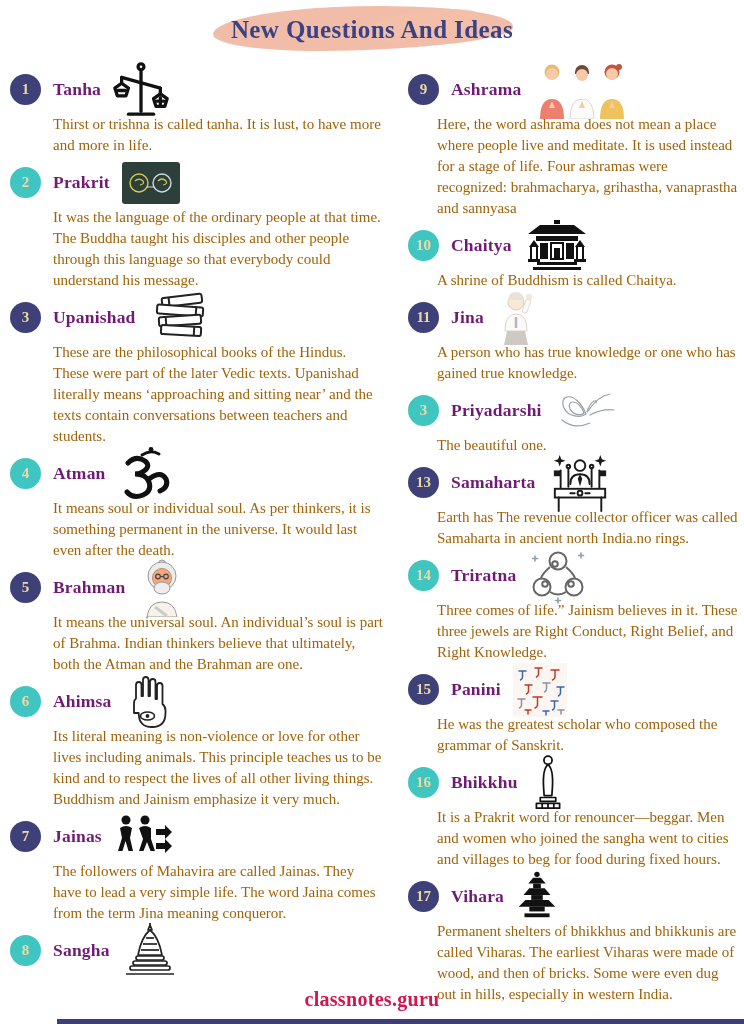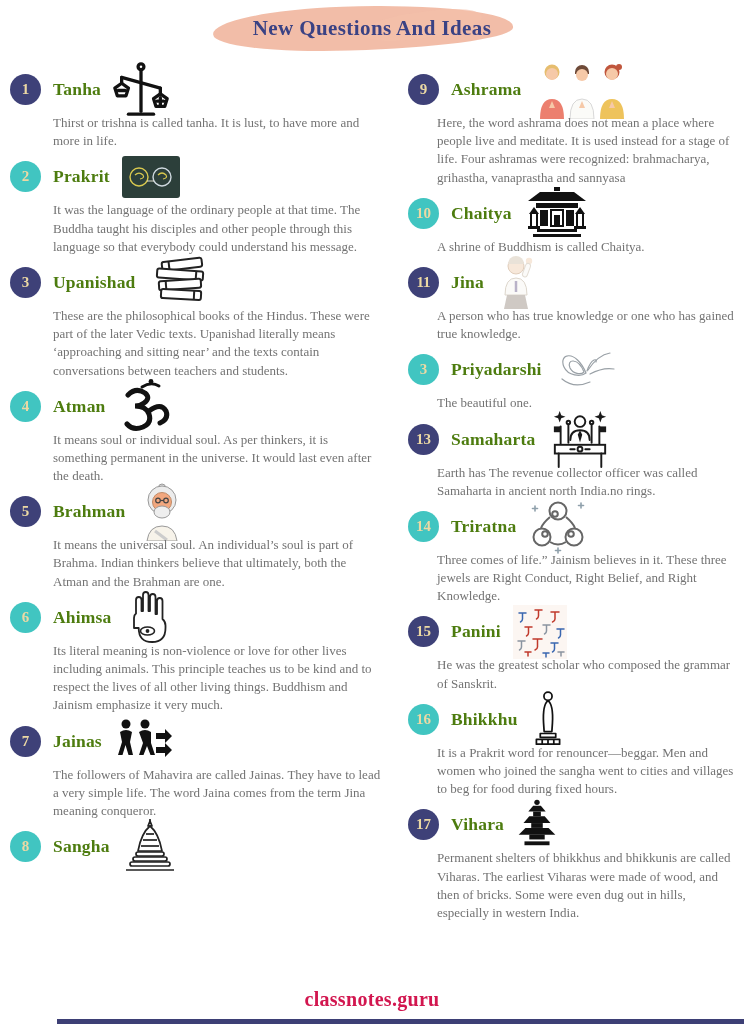--- a/index.html
+++ b/index.html
@@ -6,33 +6,33 @@
   body{
     width:744px;height:1024px;position:relative;background:#ffffff;overflow:hidden;
     font-family:"Liberation Serif","DejaVu Serif",serif;
   }
   
   .title-wrap{position:relative;height:62px;text-align:center;}
   .swash{position:absolute;left:50%;top:6px;transform:translateX(-53%) rotate(-2deg);
     width:300px;height:44px;background:#f0b199;border-radius:46% 60% 52% 48%/55% 62% 42% 50%;opacity:.85;}
   .swash2{position:absolute;left:50%;top:12px;transform:translateX(-8%) rotate(-8deg);
     width:120px;height:26px;background:#f3c0aa;border-radius:50%/60%;opacity:.6;}
-  .page-title{position:relative;margin:0;padding-top:16px;font-size:21px;font-weight:bold;
+  .page-title{position:relative;margin:0;padding-top:16px;font-size:25px;font-weight:bold;
     color:#3a4284;letter-spacing:.4px;}
   
   .columns{display:grid;grid-template-columns:388px 1fr;column-gap:10px;padding:6px 4px 0 10px;}
   .item{margin-bottom:5px;}
   .item-head{display:flex;align-items:center;gap:12px;min-height:43px;}
   .badge{width:31px;height:31px;border-radius:50%;flex:none;display:flex;align-items:center;
     justify-content:center;font-weight:bold;font-size:15px;color:#ecd9a4;}
   .badge.dark{background:#3e4178;}
   .badge.teal{background:#41c5c1;}
-  .term{font-size:17.5px;font-weight:bold;color:#4d7c0f;letter-spacing:.2px;white-space:nowrap;}
+  .term{font-size:17.5px;font-weight:bold;color:#701a75;letter-spacing:.2px;white-space:nowrap;}
   .icon{flex:none;display:flex;align-items:center;justify-content:center;margin:-9px 0;}
-  .desc{margin:3px 0 0 43px;font-size:13px;line-height:1.4;color:#737373;max-width:330px;}
+  .desc{margin:3px 0 0 43px;font-size:15px;line-height:1.4;color:#a16207;max-width:330px;}
   .col-right .desc{max-width:312px;margin-left:29px;}
   
   .footer{position:absolute;bottom:13px;left:0;width:744px;text-align:center;}
   .footer-link{font-size:20px;font-weight:bold;color:#d2164f;letter-spacing:.3px;cursor:pointer;}
   .bottom-bar{position:absolute;bottom:0;left:57px;right:0;height:5px;background:#3d3f75;}
   svg{display:block;}
 </style>
 </head>
 <body>
 

